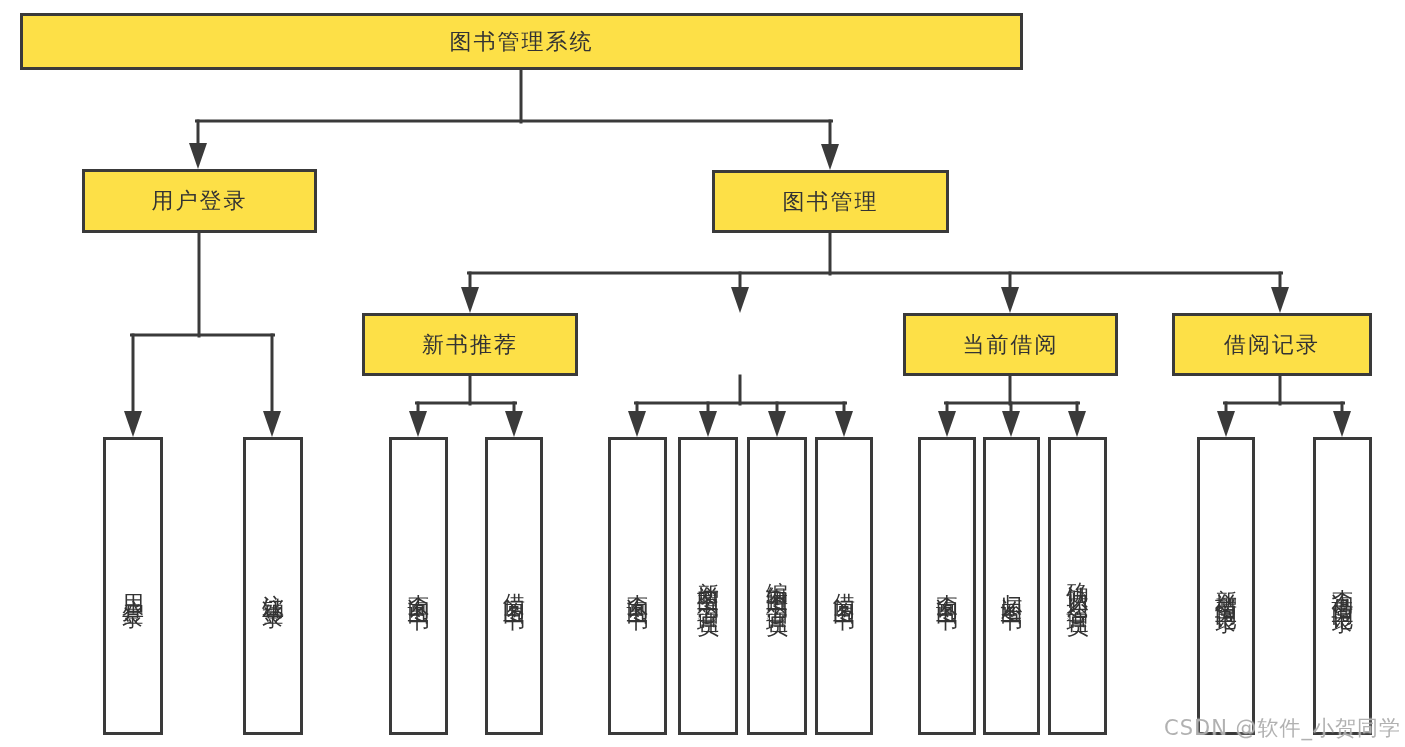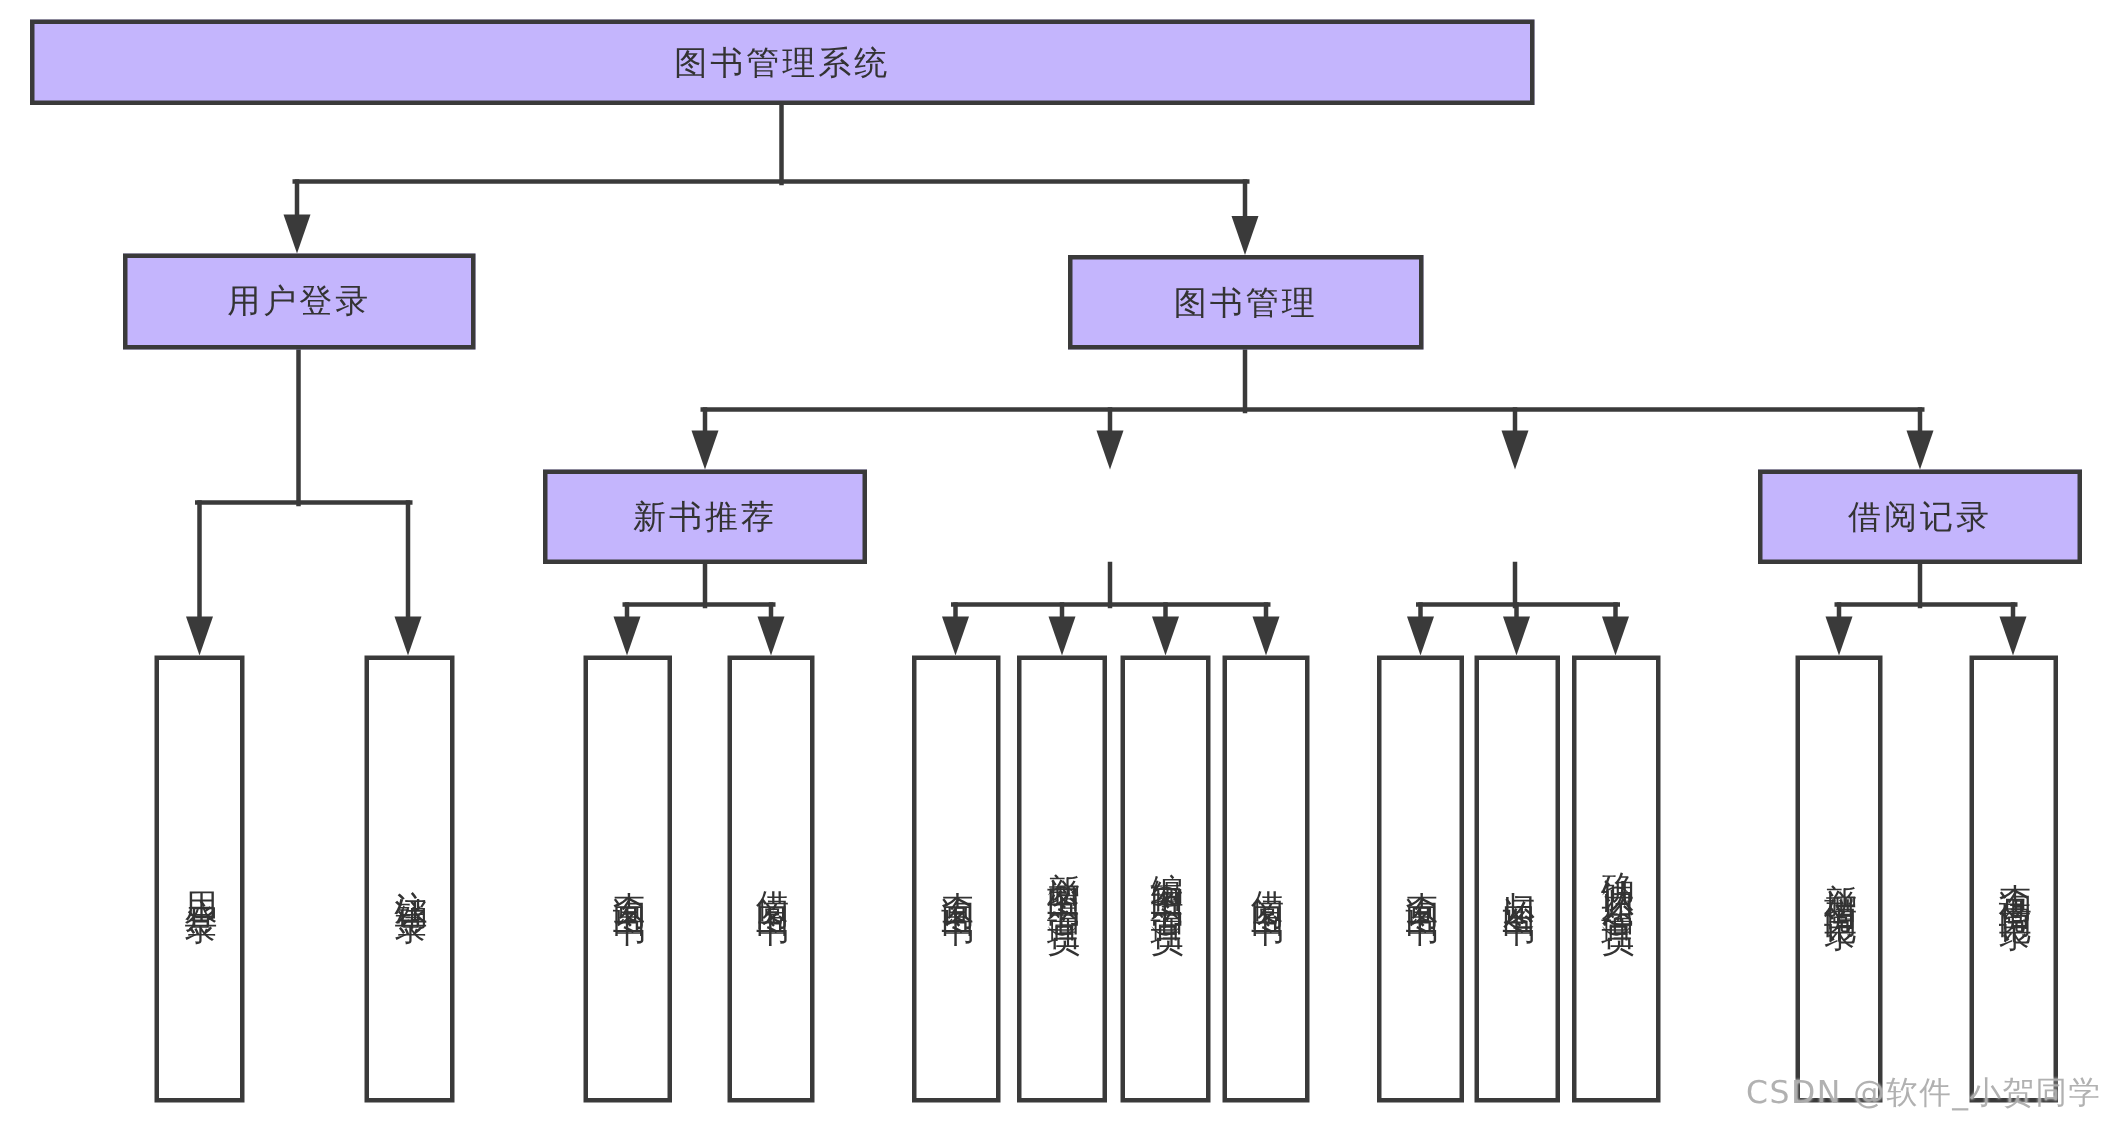--- a/index.html
+++ b/index.html
@@ -2,21 +2,21 @@
 <html><head>
 <meta charset="utf-8">
 <style>
   html,body{margin:0;padding:0;background:#ffffff;}
   #stage{
     position:relative;width:1405px;height:747px;background:#ffffff;overflow:hidden;
     font-family:"DejaVu Sans","Liberation Sans",sans-serif;color:#333333;
   }
   #wires{position:absolute;left:0;top:0;width:1405px;height:747px;pointer-events:none;}
   .box{
-    position:absolute;box-sizing:border-box;background:#c4b5fd;
+    position:absolute;box-sizing:border-box;background:#fde047;
     border:3px solid #3a3a3a;display:flex;align-items:center;justify-content:center;
   }
   .box.h span{
     font-size:22px;letter-spacing:2px;color:#333333;white-space:nowrap;
   }
   .leaf{position:absolute;box-sizing:border-box;top:437px;height:298px;background:#ffffff;
     border:3px solid #3a3a3a;display:flex;align-items:center;justify-content:center;}
   .leaf span{
     writing-mode:vertical-rl;text-orientation:mixed;
     font-size:22px;letter-spacing:5px;line-height:1;color:#333333;white-space:nowrap;
@@ -104,21 +104,24 @@
   <div class="box h" style="left:82px;top:169px;width:235px;height:64px">
     <span>用户登录</span>
   </div>
   <div class="box h" style="left:362px;top:313px;width:216px;height:63px">
     <span>新书推荐</span>
   </div>
 
   <div class="box h" style="left:712px;top:170px;width:237px;height:63px">
     <span>图书管理</span>
   </div>
-  <div class="box h" style="left:1172px;top:313px;width:216px;height:63px">
+  <div class="box h" style="left:903px;top:313px;width:215px;height:63px">
+    <span>当前借阅</span>
+  </div>
+  <div class="box h" style="left:1172px;top:313px;width:200px;height:63px">
     <span>借阅记录</span>
   </div>
 
   <div class="leaf" style="left:103px;width:60px">
     <span>用户登录</span>
   </div>
   <div class="leaf" style="left:243px;width:60px">
     <span>注销登录</span>
   </div>
 

